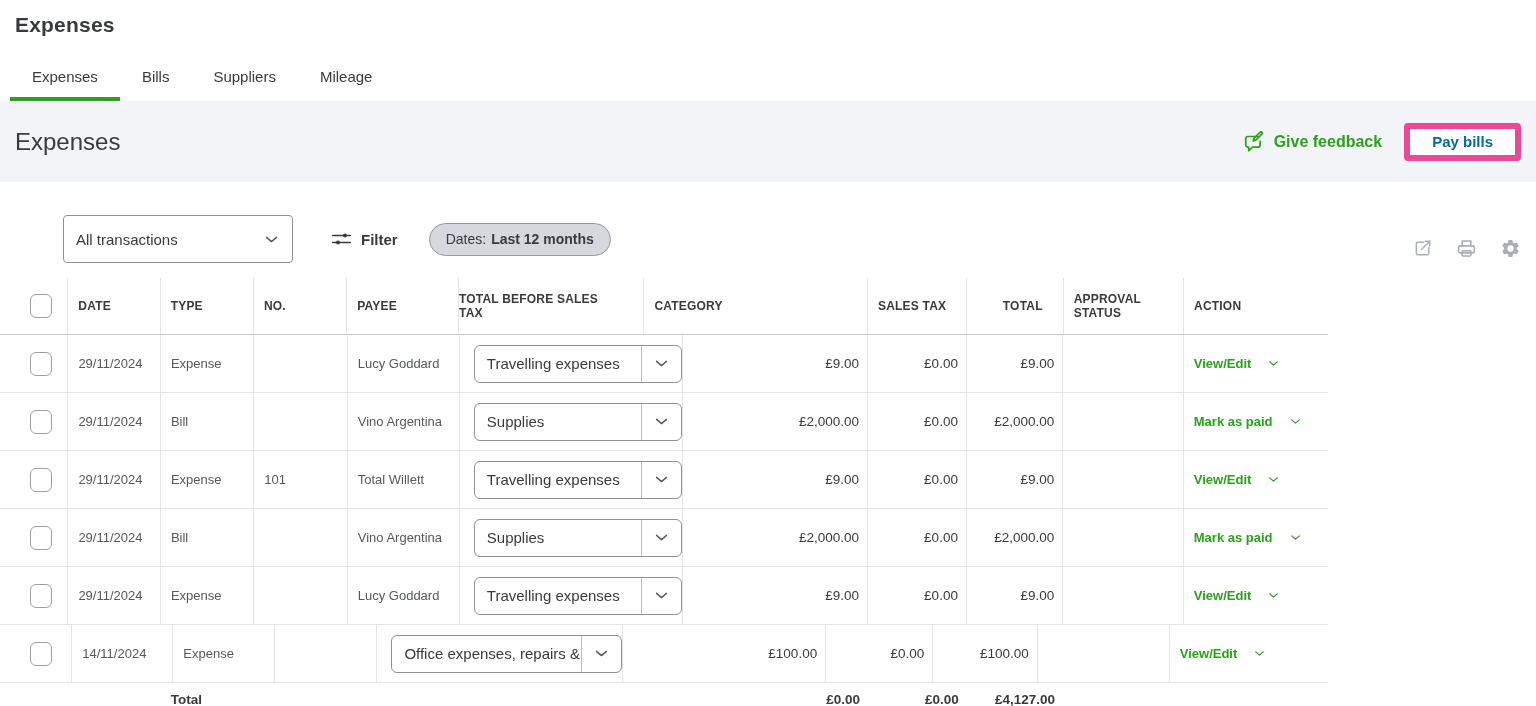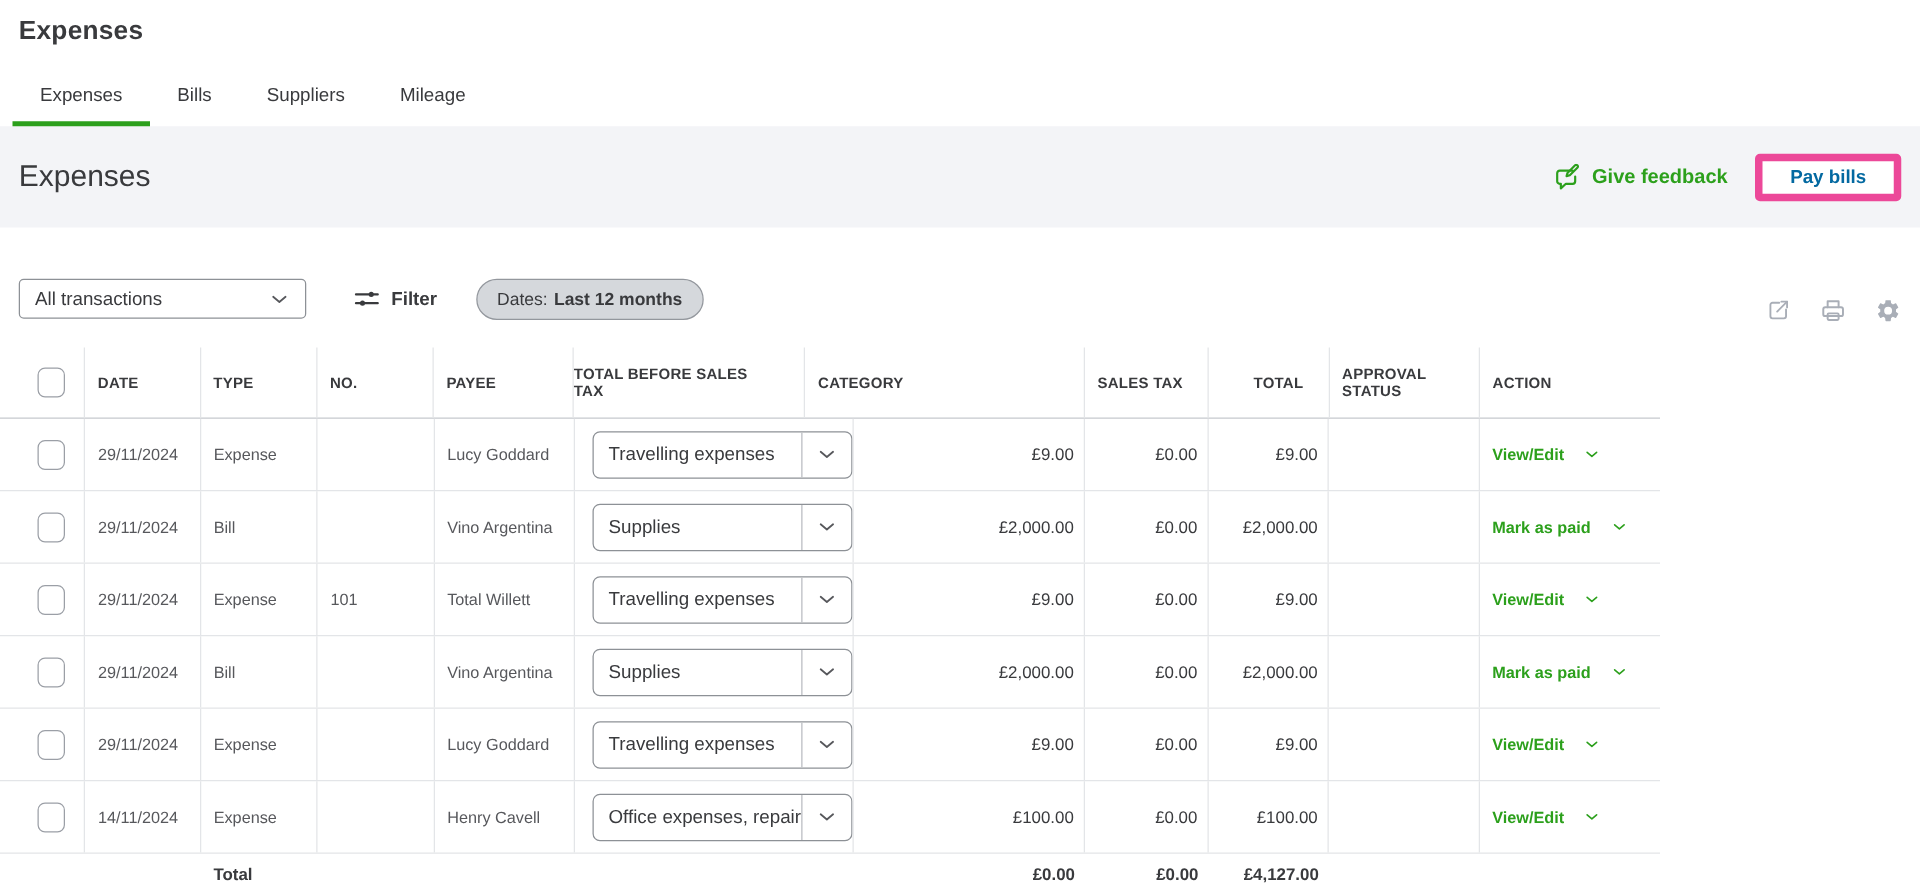--- a/index.html
+++ b/index.html
@@ -17,22 +17,22 @@
   .band { background:#f3f4f7; height:81px; display:flex; align-items:center; padding:0 15px; }
   .band-title { font-size:24px; font-weight:400; }
   .band-actions { margin-left:auto; display:flex; align-items:center; gap:22px;justify-content:space-between; }
   .feedback { display:flex; align-items:center; gap:9px; color:#2ca01c; font-weight:bold; font-size:16px; cursor:pointer; }
   .btn { height:38px; border-radius:4px; font-size:15px; font-weight:bold; display:flex; align-items:center; cursor:pointer; }
   .btn-outline { background:#fff; border:6px solid #ec4899; color:#0369a1; padding:0 22px; }
   .btn-green { background:#2ca01c; border:1px solid #2ca01c; color:#fff; padding:0 16px; gap:12px; }
 
   
   .toolbar { display:flex; align-items:center; margin-top:39px; padding:0 15px; height:36px; }
-  .select-box { width:230px; height:32px; border:1px solid #8d9196; border-radius:4px; background:#fff;
-    display:flex; align-items:center; padding:0 12px; font-size:15px; cursor:pointer; }
+  .select-box { width:230px; height:48px; border:1px solid #8d9196; border-radius:4px; background:#fff;
+    display:flex; align-items:center; padding:0 12px; font-size:15px; cursor:pointer;margin-left:48px; }
   .select-box .chev { margin-left:auto; color:#57585c; }
   .filter { display:flex; align-items:center; gap:9px; margin-left:38px; font-size:15px; font-weight:bold; cursor:pointer; }
   .pill { margin-left:31px; height:33px; background:#d5d8dc; border:1px solid #93979d; border-radius:17px;
     display:flex; align-items:center; padding:0 16px; font-size:14px; gap:5px; cursor:pointer; }
   .pill b { font-weight:bold; }
   .tool-icons { margin-left:auto; display:flex; align-items:center; gap:23px; color:#a9aeb7; position:relative; top:9px; }
   .tool-icons .ticon { cursor:pointer; display:flex; }
 
   
   .table { margin-top:21px; }
@@ -325,21 +325,20 @@
     </div>
   </div>
 
   <div class="trow">
     <div class="cell c-check">
         <span class="checkbox"></span>
       </div>
     <div class="cell c-date">14/11/2024</div>
     <div class="cell c-type">Expense</div>
     <div class="cell c-no"></div>
-    <div class="cell c-payee">Henry Cavell</div>
     <div class="cell c-cat">
       <div class="cat-select">
         <span class="cat-text">Office expenses, repairs &amp;</span>
         <span class="cat-chev">
             <svg width="17" height="17" viewBox="0 0 24 24" fill="none" stroke="currentColor" stroke-width="2" stroke-linecap="round" stroke-linejoin="round">
               <path d="M5 9l7 6 7-6"></path>
             </svg>
           </span>
       </div>
     </div>

